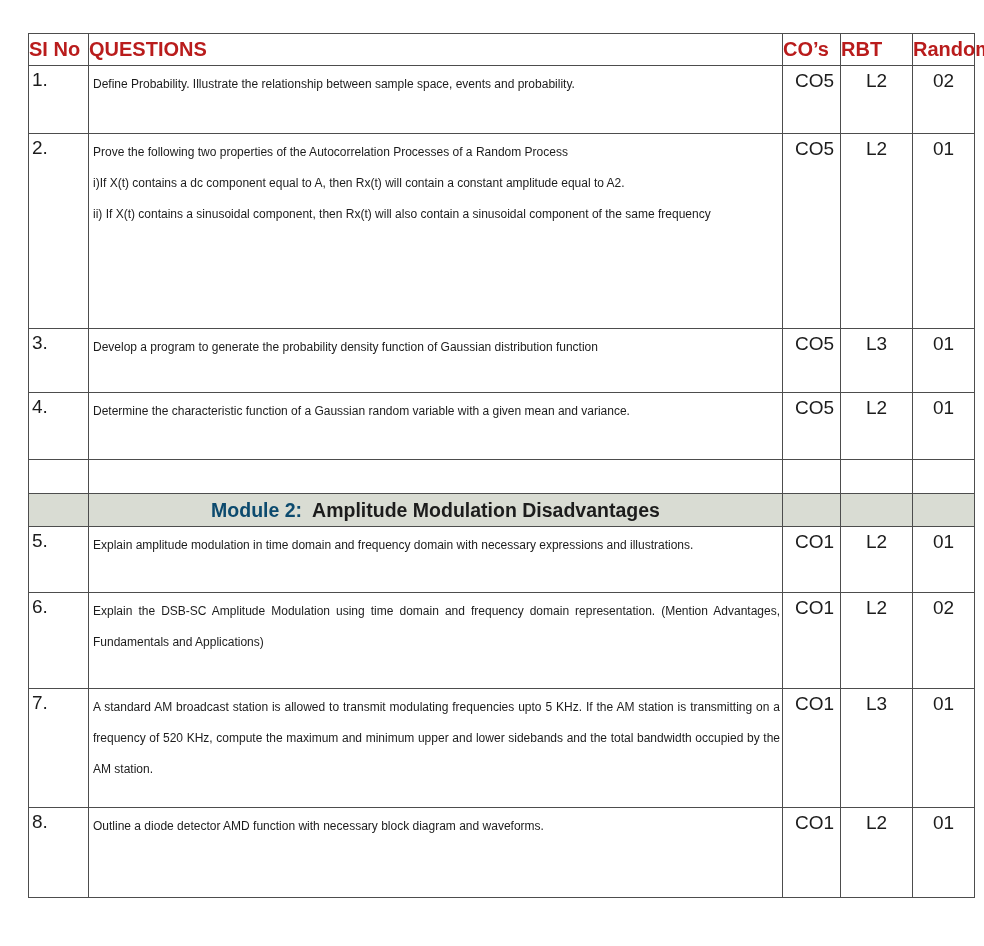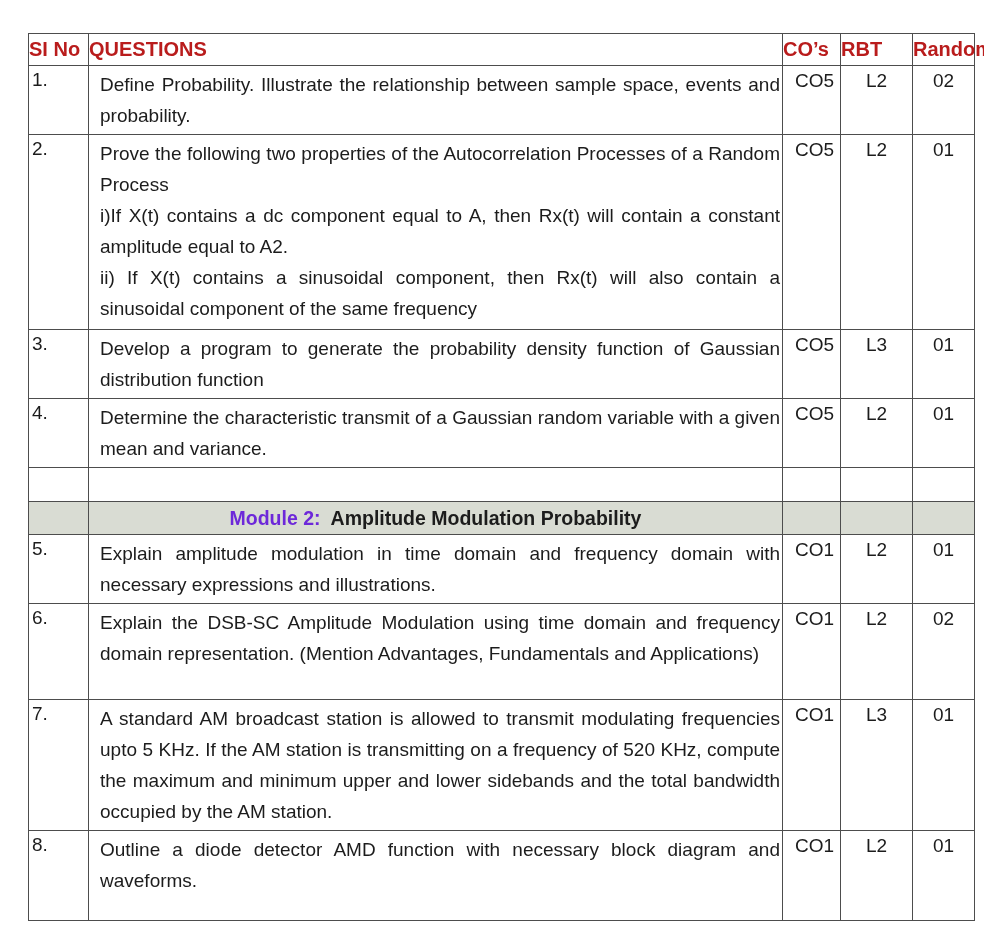--- a/index.html
+++ b/index.html
@@ -54,23 +54,23 @@
   }
   tr.module-row .module-label {
     margin-right: 10px;
   }
   tr.question-row td.cell-no {
     font-size: 19px;
     padding: 3px 2px 0 3px;
     text-align: left;
   }
   tr.question-row td.cell-text {
-    font-size: 19px;
+    font-size: 12px;
     line-height: 31px;
-    padding: 3px 2px 3px 11px;
+    padding: 3px 2px 3px 4px;
   }
   tr.question-row td.cell-text .para {
     text-align: justify;
     text-justify: inter-word;
   }
   tr.question-row td.cell-co,
   tr.question-row td.cell-rbt,
   tr.question-row td.cell-marks {
     font-size: 19px;
     text-align: center;
@@ -125,37 +125,37 @@
     <td class="cell-text">
             <div class="para">Develop a program to generate the probability density function of Gaussian distribution function</div>
           </td>
     <td class="cell-co">CO5</td>
     <td class="cell-rbt">L3</td>
     <td class="cell-marks">01</td>
   </tr>
         <tr class="question-row" style="height: 67px;">
     <td class="cell-no">4.</td>
     <td class="cell-text">
-            <div class="para">Determine the characteristic transmit of a Gaussian random variable with a given mean and variance.</div>
+            <div class="para">Determine the characteristic function of a Gaussian random variable with a given mean and variance.</div>
           </td>
     <td class="cell-co">CO5</td>
     <td class="cell-rbt">L2</td>
     <td class="cell-marks">01</td>
   </tr>
         <tr class="empty-row" style="height: 34px;">
     <td></td>
     <td></td>
     <td></td>
     <td></td>
     <td></td>
   </tr>
         <tr class="module-row" style="height: 33px;">
     <td style="background: rgb(217, 220, 211);"></td>
     <td class="module-cell" style="background: rgb(217, 220, 211);">
-      <span class="module-label" style="color: #6d28d9;">Module 2:</span><span>Amplitude Modulation Probability</span>
+      <span class="module-label" style="color: #0c4a6e;">Module 2:</span><span>Amplitude Modulation Disadvantages</span>
     </td>
     <td style="background: rgb(217, 220, 211);"></td>
     <td style="background: rgb(217, 220, 211);"></td>
     <td style="background: rgb(217, 220, 211);"></td>
   </tr>
         <tr class="question-row" style="height: 66px;">
     <td class="cell-no">5.</td>
     <td class="cell-text">
             <div class="para">Explain amplitude modulation in time domain and frequency domain with necessary expressions and illustrations.</div>
           </td>

